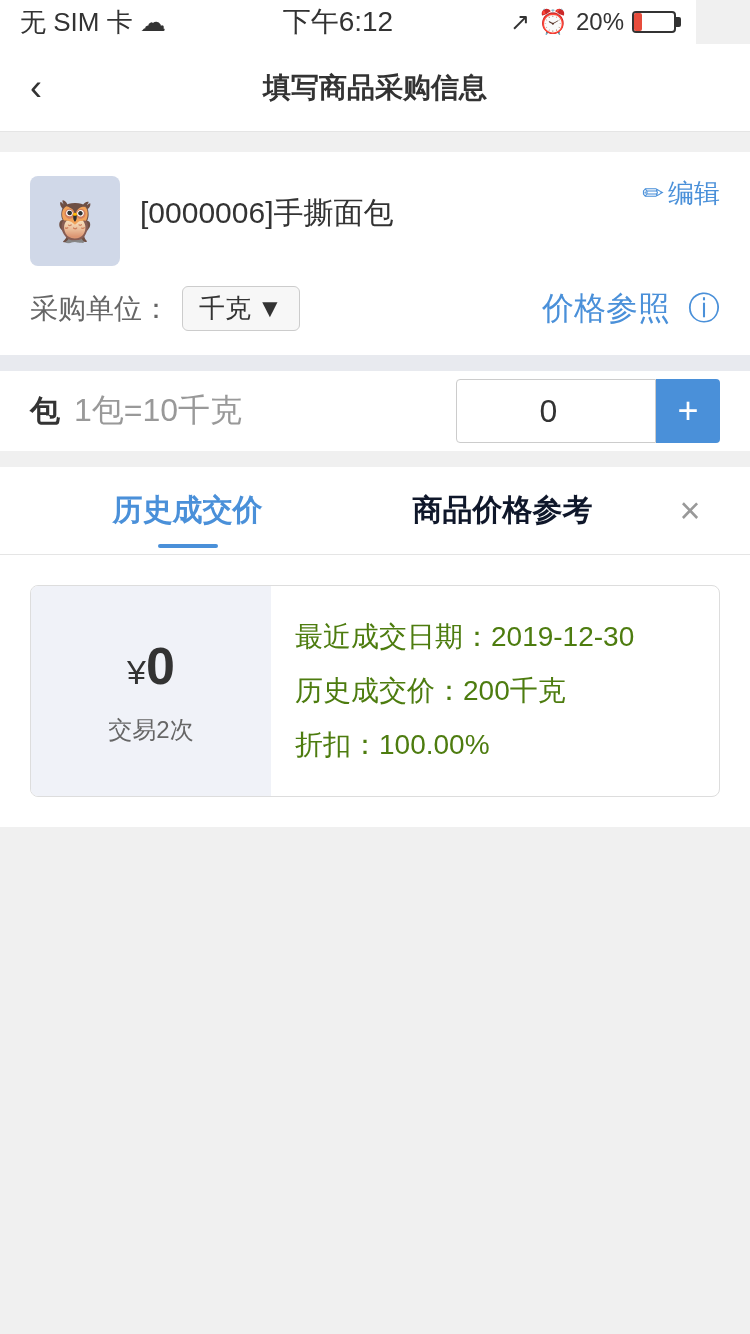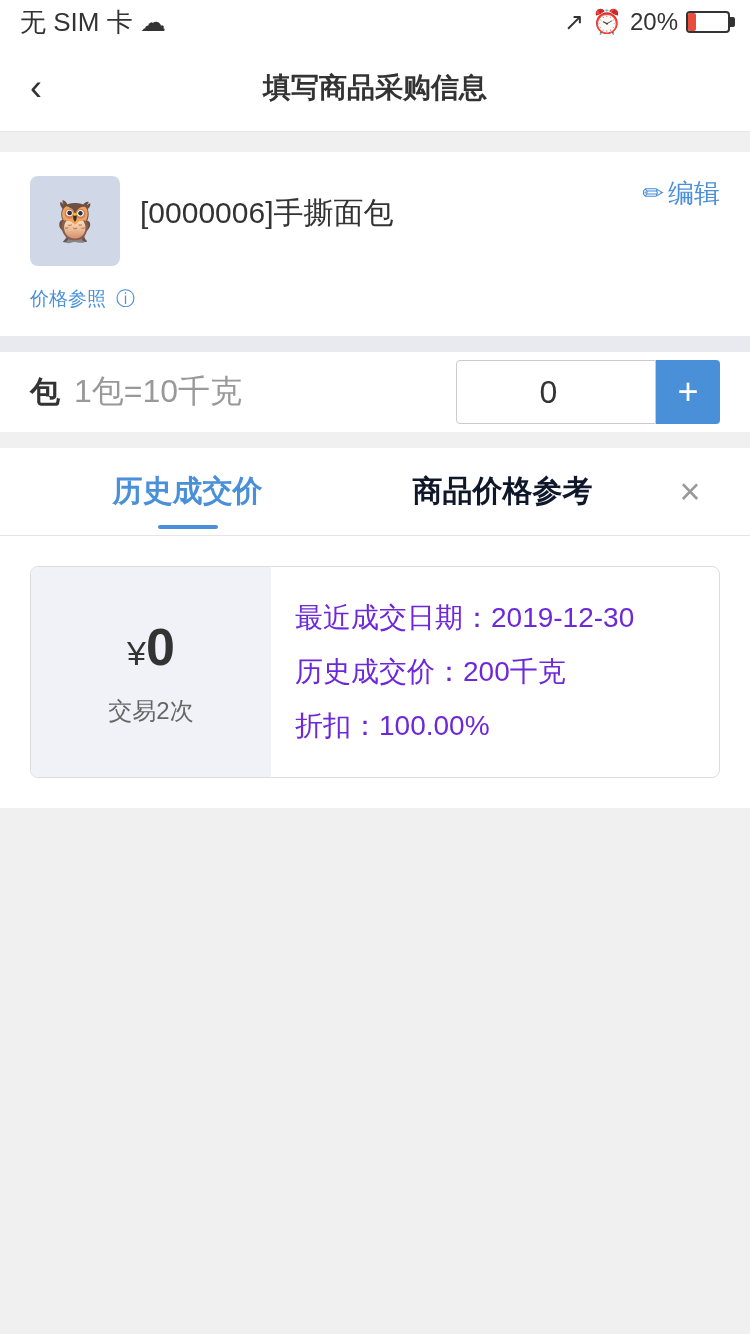--- a/index.html
+++ b/index.html
@@ -8,21 +8,21 @@
       width: 750px;
       min-height: 1334px;
       background: #f0f0f0;
       font-family: -apple-system, "PingFang SC", "Microsoft YaHei", sans-serif;
       font-size: 28px;
       color: #333;
     }
 
     
     .status-bar {
-      width: 750px;
+      width: 696px;
       height: 44px;
       background: #fff;
       display: flex;
       align-items: center;
       justify-content: space-between;
       padding: 0 20px;
       font-size: 26px;
       color: #333;
     }
     .status-left { display: flex; align-items: center; gap: 8px; }
@@ -146,24 +146,24 @@
       font-size: 26px;
       background: #f7f7f7;
       color: #333;
       display: flex;
       align-items: center;
       gap: 6px;
       cursor: pointer;
     }
     .price-ref {
       color: #4a90d9;
-      font-size: 19px;
+      font-size: 32px;
       display: flex;
       align-items: flex-end;
-      gap: 10px;
+      gap: 18px;
       cursor: pointer;
     }
 
     
     .divider-gray {
       width: 750px;
       height: 16px;
       background: #e8eaef;
     }
 
@@ -311,37 +311,38 @@
     }
     .history-details {
       flex: 1;
       padding: 30px 24px;
       display: flex;
       flex-direction: column;
       gap: 12px;
     }
     .detail-line {
       font-size: 28px;
-      color: #6d28d9;
+      color: #4d7c0f;
       line-height: 1.5;
     }
 
     
     .main-content {
       background: #f0f0f0;
       min-height: 600px;
     }
   </style>
 </head>
 <body>
 
 <div class="status-bar">
   <div class="status-left">
     <span>无 SIM 卡 ☁</span>
   </div>
+  <div class="status-center">下午6:12</div>
   <div class="status-right">
     <span>↗</span>
     <span>⏰</span>
     <span>20%</span>
     <span class="battery-icon">
       <span class="battery-fill"></span>
     </span>
   </div>
 </div>
 
@@ -359,20 +360,27 @@
       <div class="product-info">
         <div class="product-name">[0000006]手撕面包</div>
       </div>
     </div>
     <div class="product-edit">
       <span>✏</span>
       <span>编辑</span>
     </div>
   </div>
   <div class="purchase-unit-row">
+    <div class="purchase-unit-left">
+      <span>采购单位：</span>
+      <div class="unit-selector">
+        <span>千克</span>
+        <span>▼</span>
+      </div>
+    </div>
     <div class="price-ref">
       <span>价格参照</span>
       <span>ⓘ</span>
     </div>
   </div>
 </div>
 
 <div class="divider-gray"></div>
 
 <div class="quantity-row">

